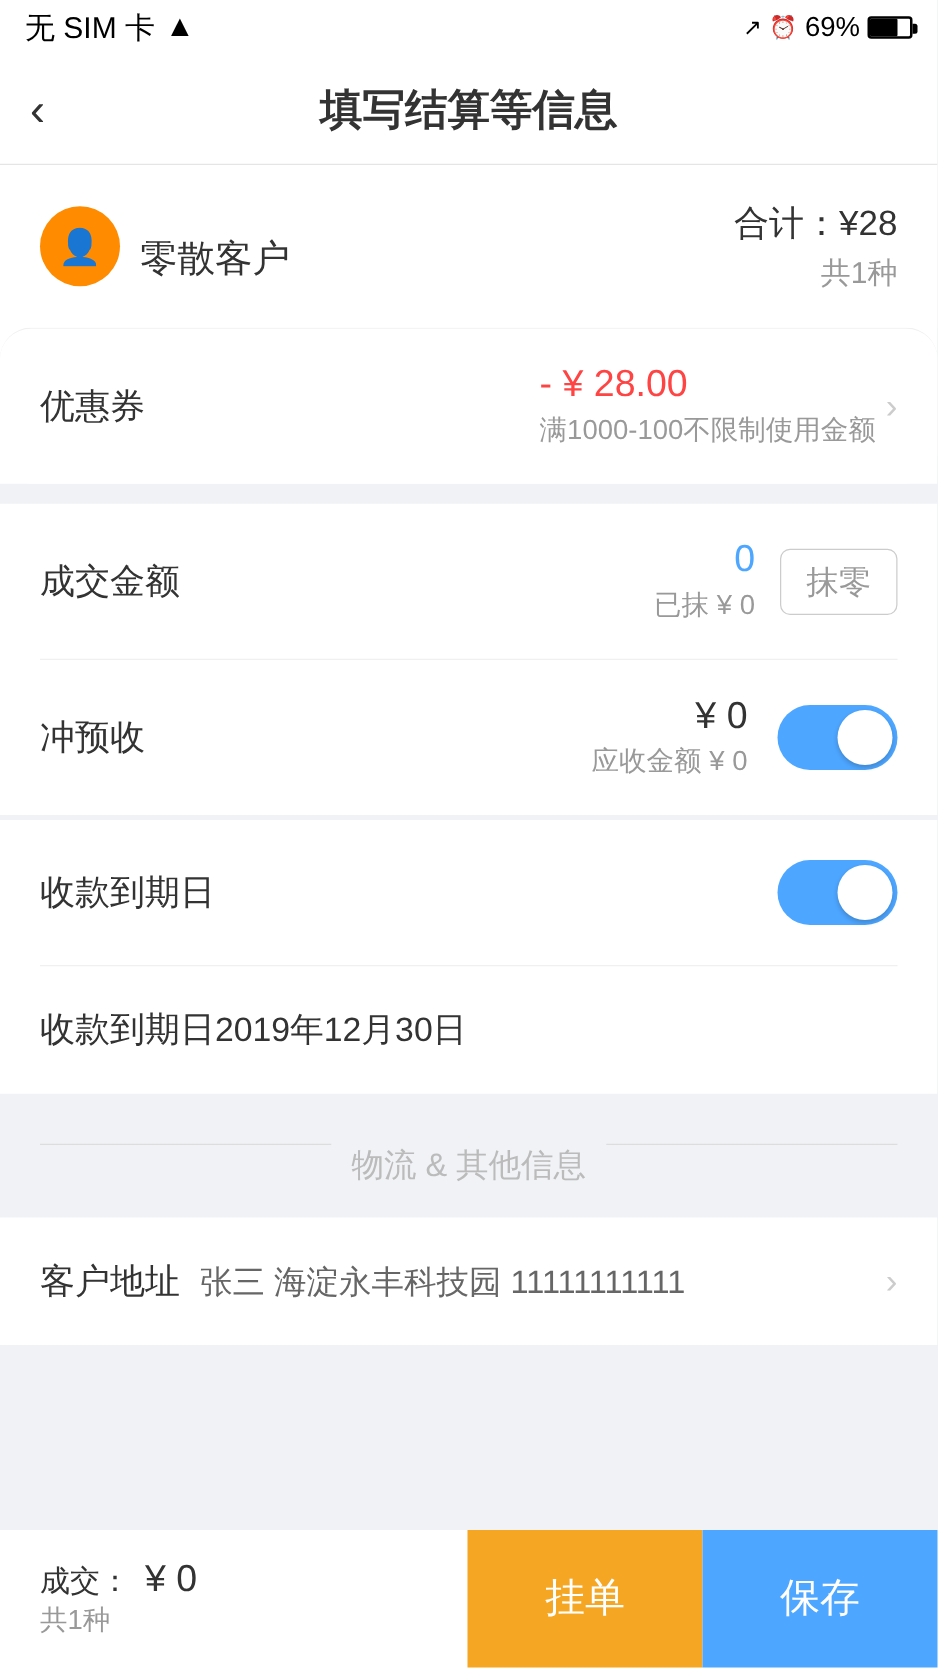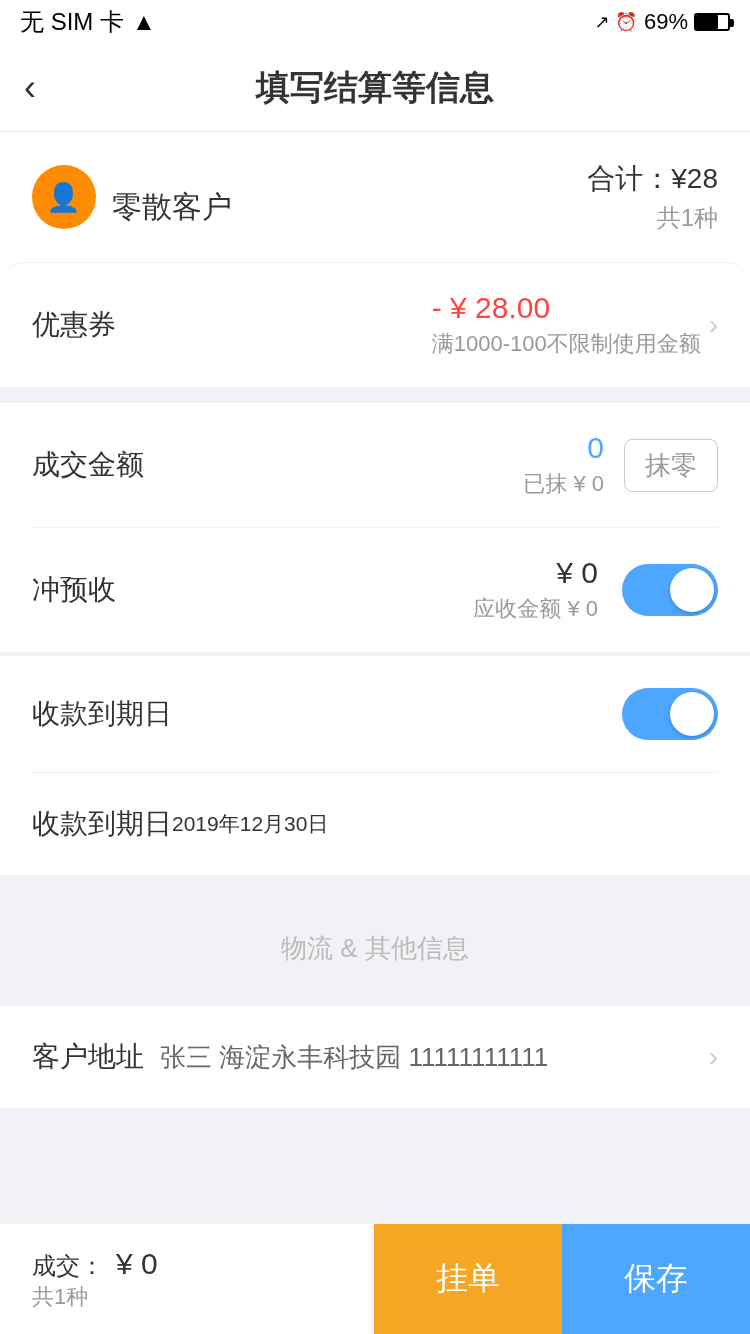--- a/index.html
+++ b/index.html
@@ -160,31 +160,31 @@
     }
     .debt-row:last-child { border-bottom: none; }
 
     
     .due-date-row {
       display: flex;
       align-items: center;
       padding: 32px 0;
     }
     .due-date-label { font-size: 28px; color: #333; }
-    .due-date-value { font-size: 21px; color: #333; }
+    .due-date-value { font-size: 27px; color: #333; }
 
     
     .logistics-divider {
       background: #f0f2f5;
       padding: 24px 32px;
       text-align: center;
     }
     .logistics-text { font-size: 26px; color: #bbb; }
     .logistics-line {
-      display: flex; gap: 16px; flex-direction: column;
+      display: flex; gap: 16px;
     }
     .line { flex: 1; height: 1px; background: #ddd; }
 
     
     .address-section {
       background: #fff;
       margin-bottom: 16px;
       padding: 0 32px;
     }
     .address-row {

